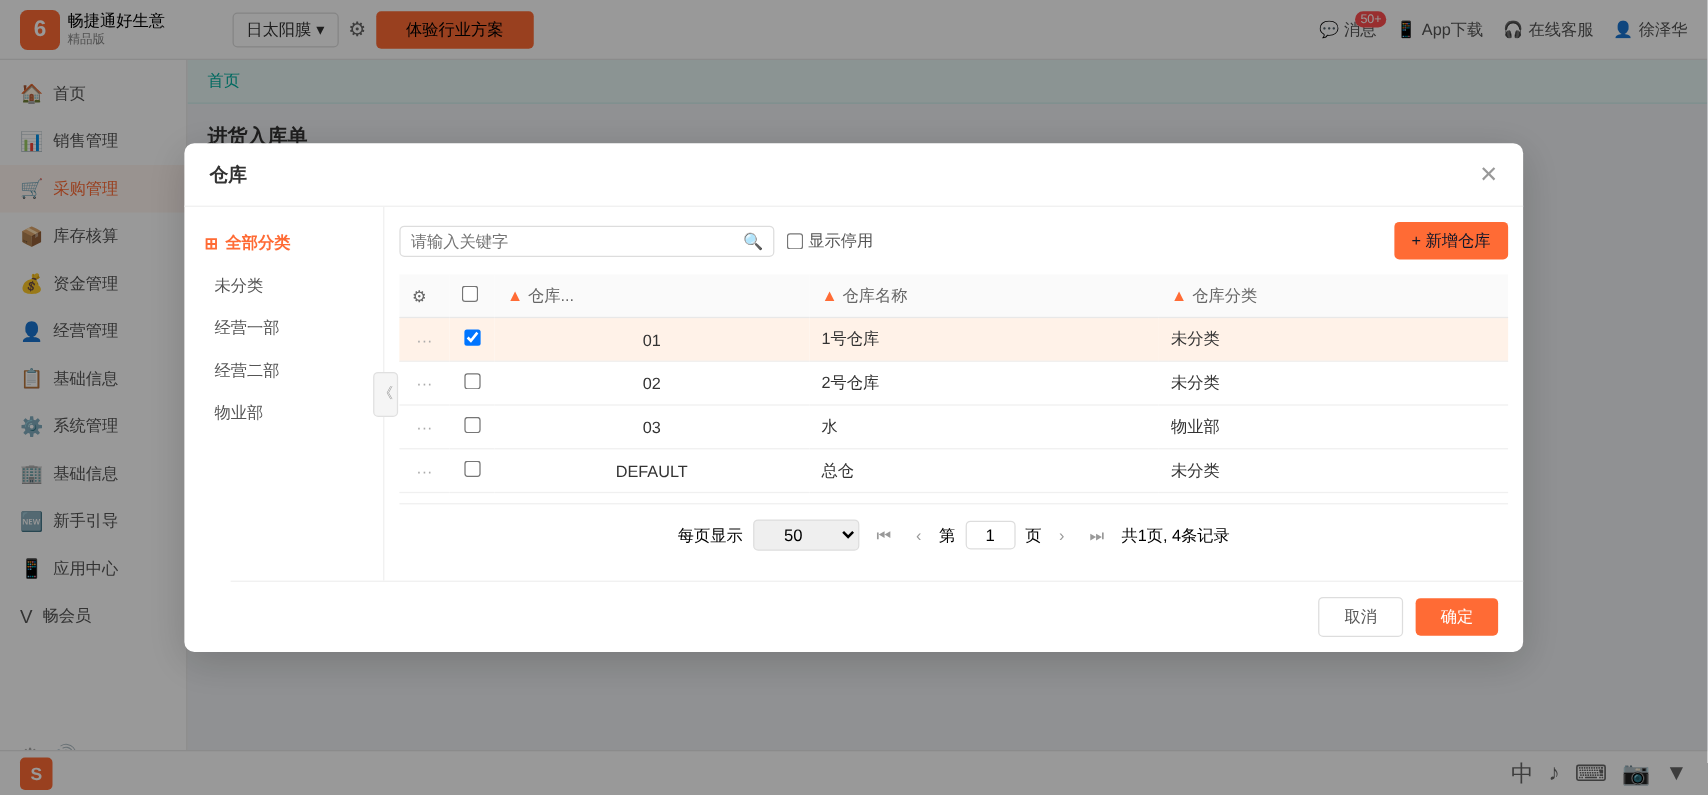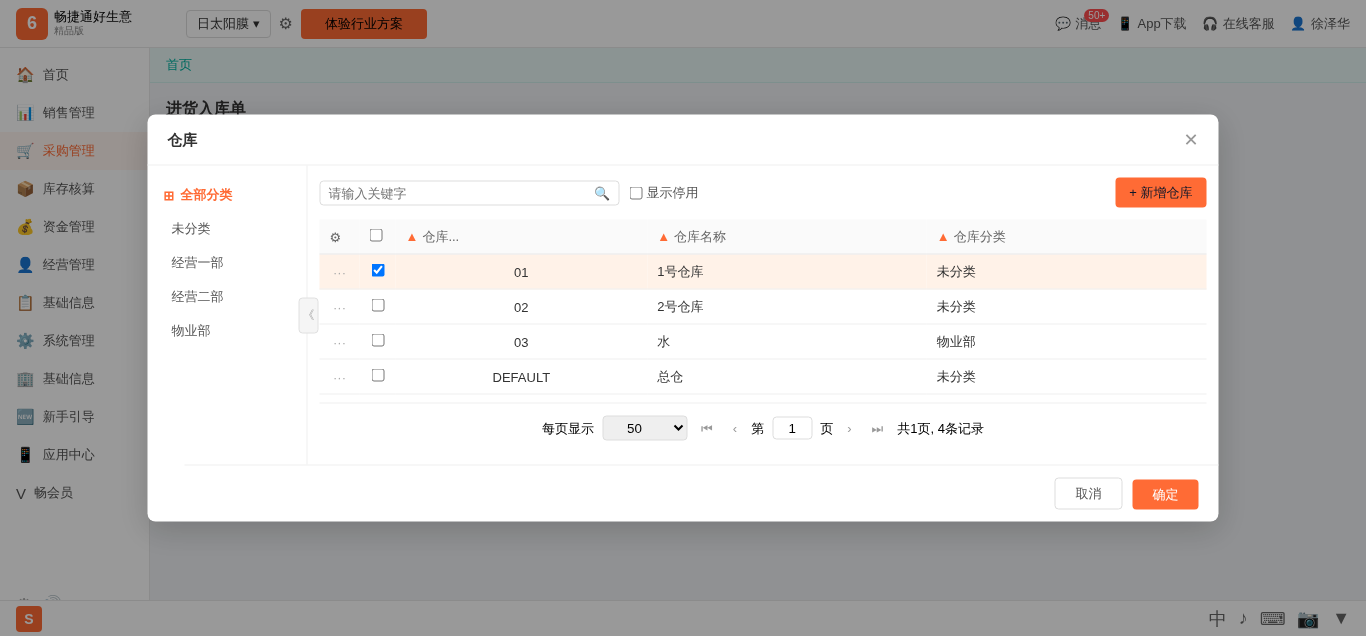--- a/index.html
+++ b/index.html
@@ -181,21 +181,21 @@
     }
     .page-nav { color: #999; cursor: pointer; padding: 2px 6px; }
     .page-num-input {
       width: 40px; border: 1px solid #ddd; border-radius: 4px;
       text-align: center; padding: 3px;
     }
 
     
     .dialog-footer {
       padding: 12px 20px; border-top: 1px solid #f0f0f0;
-      display: flex; align-items: flex-end; justify-content: flex-end; gap: 10px; margin-left: 37px;
+      display: flex; align-items: center; justify-content: flex-end; gap: 10px; margin-left: 37px;
     }
     .cancel-btn {
       background: #fff; border: 1px solid #ddd; color: #555;
       padding: 6px 20px; border-radius: 4px; cursor: pointer; font-size: 13px;
     }
     .confirm-btn {
       background: #ff6b35; color: #fff; border: none;
       padding: 6px 20px; border-radius: 4px; cursor: pointer; font-size: 13px;
     }
 

